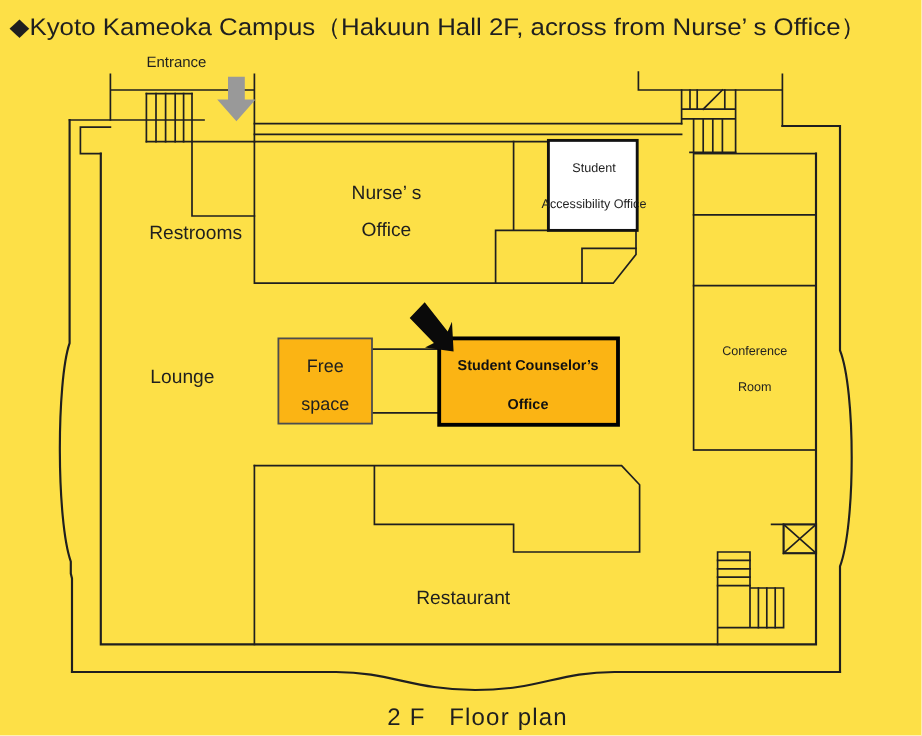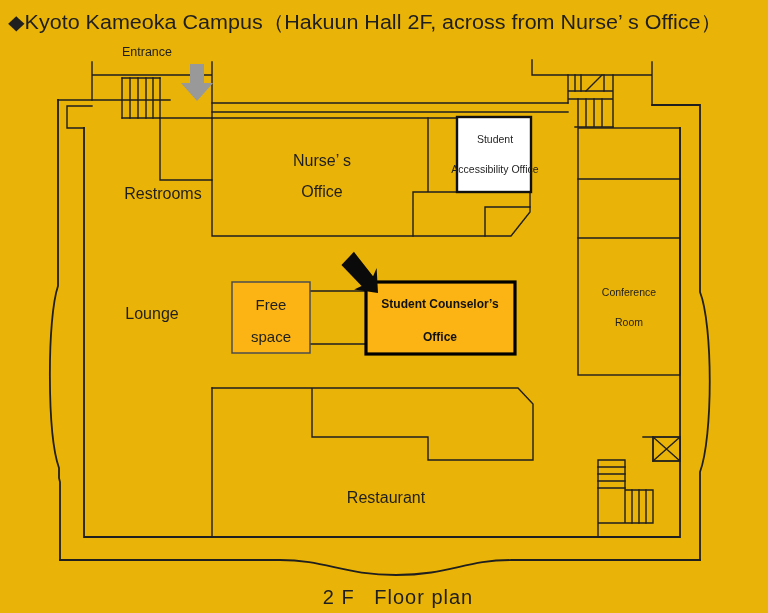--- a/index.html
+++ b/index.html
@@ -1,19 +1,19 @@
 <!DOCTYPE html>
 <html><head>
 <meta charset="utf-8">
 <style>
   html,body{margin:0;padding:0;background:#ffffff;}
   .page{
     position:relative;
     width:768px;height:613px;
-    background:#eab308;
+    background:#fde047;
     font-family:"Liberation Sans","DejaVu Sans",sans-serif;
     overflow:hidden;
   }
   svg{display:block;}
   svg text{
     fill:#1f1f1f;
     font-family:"Liberation Sans","DejaVu Sans",sans-serif;
   }
   .wall{fill:none;stroke:#1f1f1f;stroke-width:1.4;stroke-linecap:square;stroke-linejoin:miter;}
   .wall-heavy{fill:none;stroke:#1f1f1f;stroke-width:1.8;stroke-linecap:square;}

